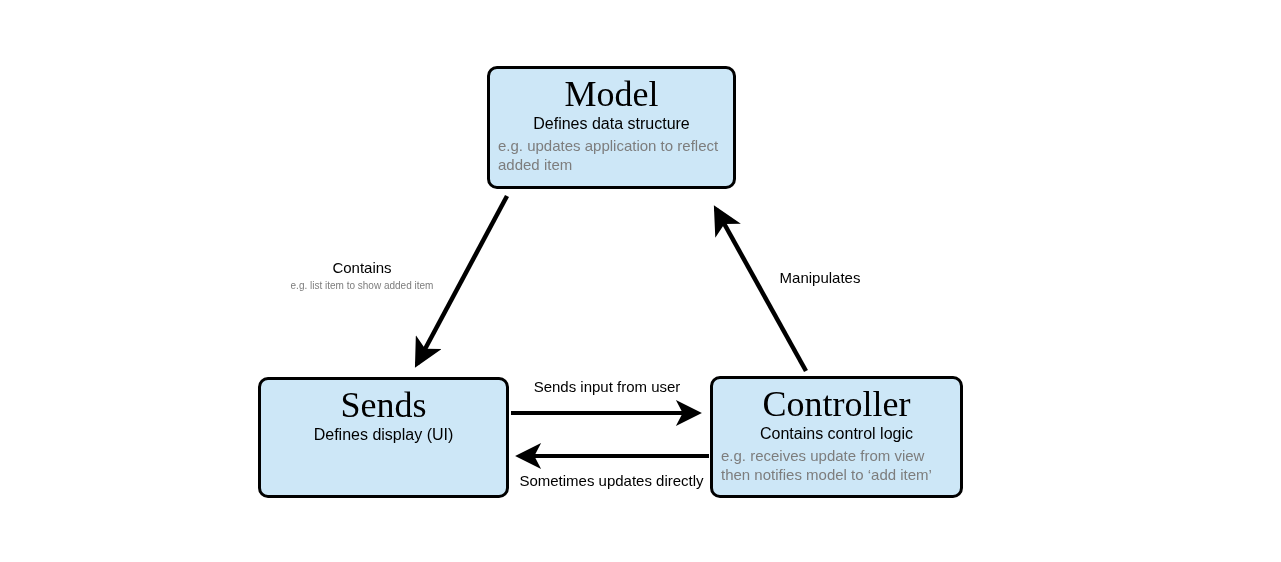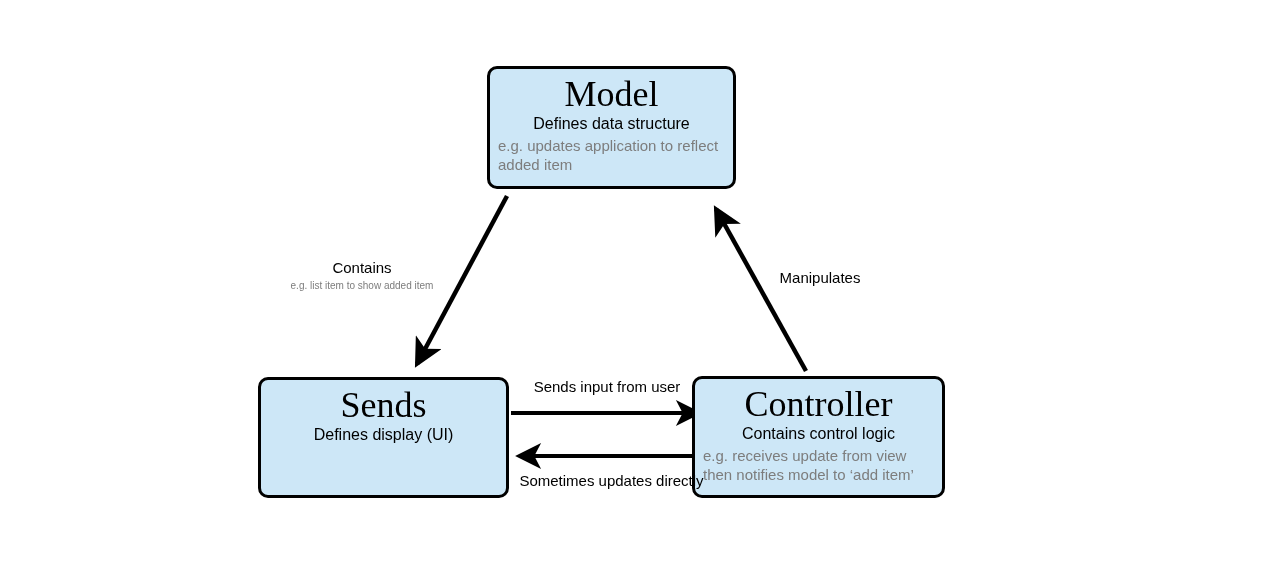--- a/index.html
+++ b/index.html
@@ -18,21 +18,21 @@
   .arrows{position:absolute;left:0;top:0;width:1281px;height:562px;}
   .arrows line{stroke:var(--arrow);}
   .arrows marker path{fill:var(--arrow);}
   .node{
     position:absolute;background:var(--node-fill);
     border:3px solid var(--node-border);border-radius:10px;
     text-align:center;color:var(--text-primary);
   }
   #node-model{left:487px;top:66px;width:249px;height:123px;}
   #node-view{left:258px;top:377px;width:251px;height:121px;}
-  #node-controller{left:692px;top:376px;width:253px;height:122px;}
+  #node-controller{left:710px;top:376px;width:253px;height:122px;}
   .node-title{
     font-family:"Liberation Serif",serif;font-size:36px;line-height:1.12;
     margin-top:5px;font-weight:400;
   }
   .node-subtitle{font-size:16px;line-height:1.2;}
   .node-desc{
     font-size:15px;color:var(--text-secondary);line-height:1.3;
     padding:2px 8px 0 8px;
   }
   .desc-left{text-align:left;}

